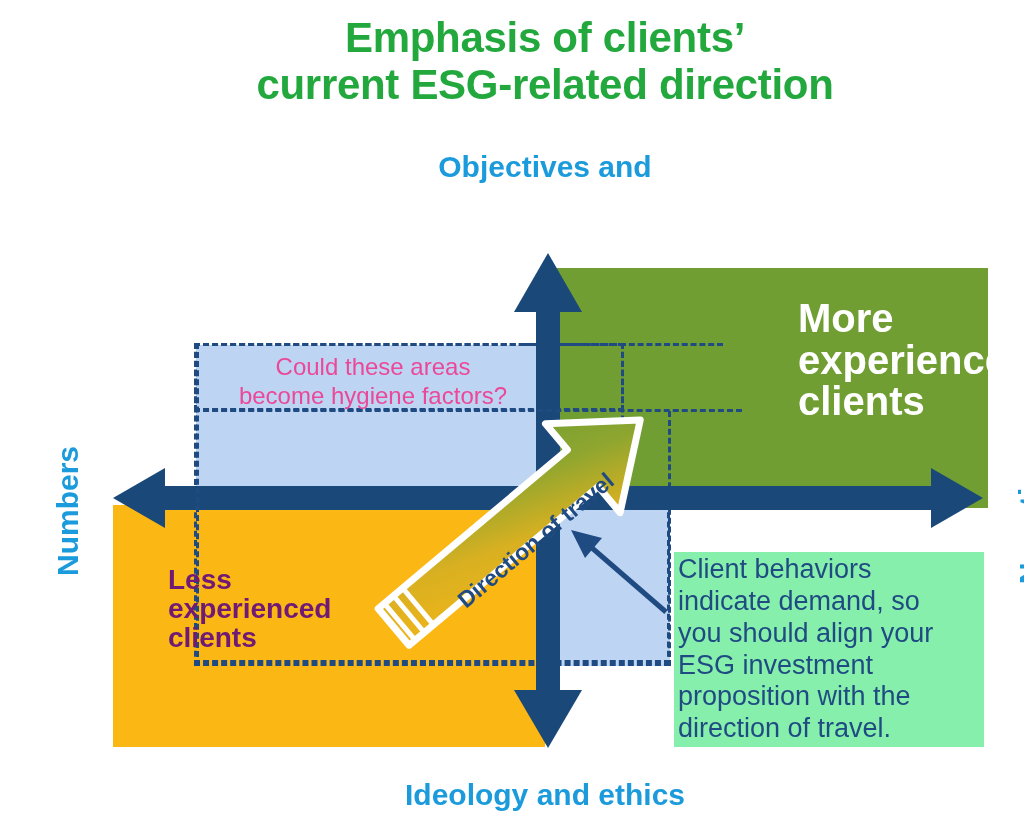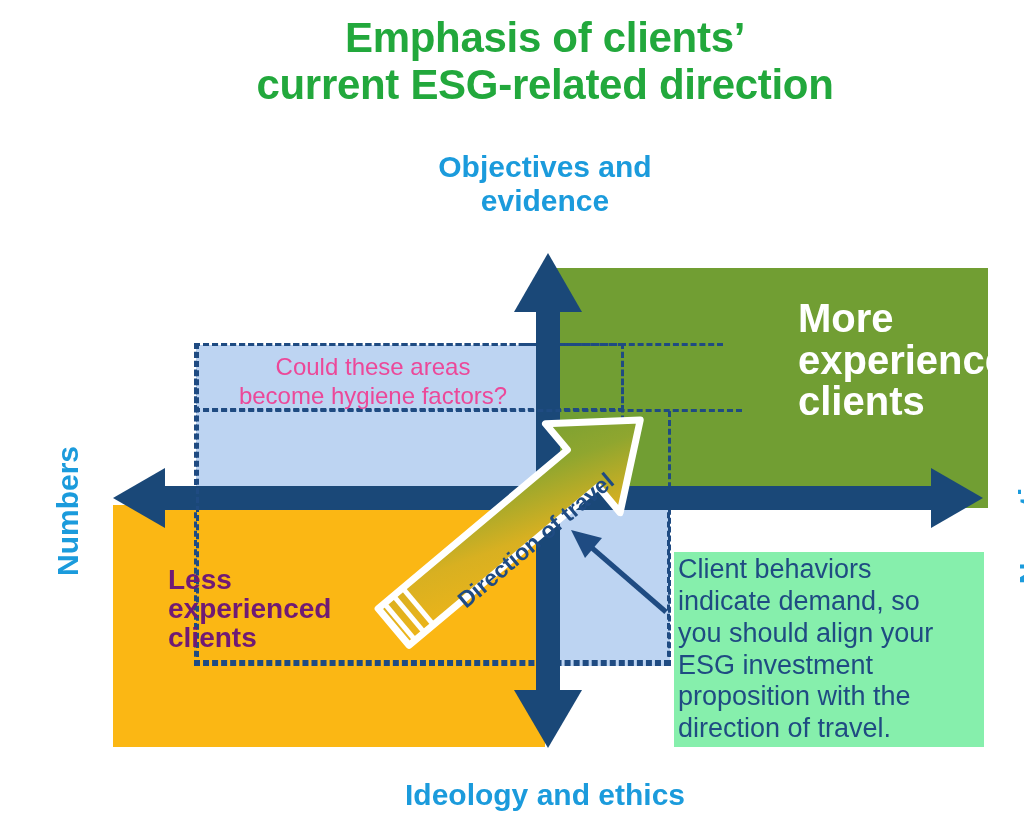--- a/index.html
+++ b/index.html
@@ -171,19 +171,18 @@
     <div>Client behaviors</div>
     <div>indicate demand, so</div>
     <div>you should align your</div>
     <div>ESG investment</div>
     <div>proposition with the</div>
     <div>direction of travel.</div>
   </div>
 
   <div class="axis-cap" id="cap-top">
     <div>Objectives and</div>
-    <div>evidence</div>
   </div>
   <div class="axis-cap" id="cap-bottom">Ideology and ethics</div>
   <div class="axis-cap" id="cap-left">Numbers</div>
   <div class="axis-cap" id="cap-right">Narratives</div>
 
 </div>
 
 </body></html>

